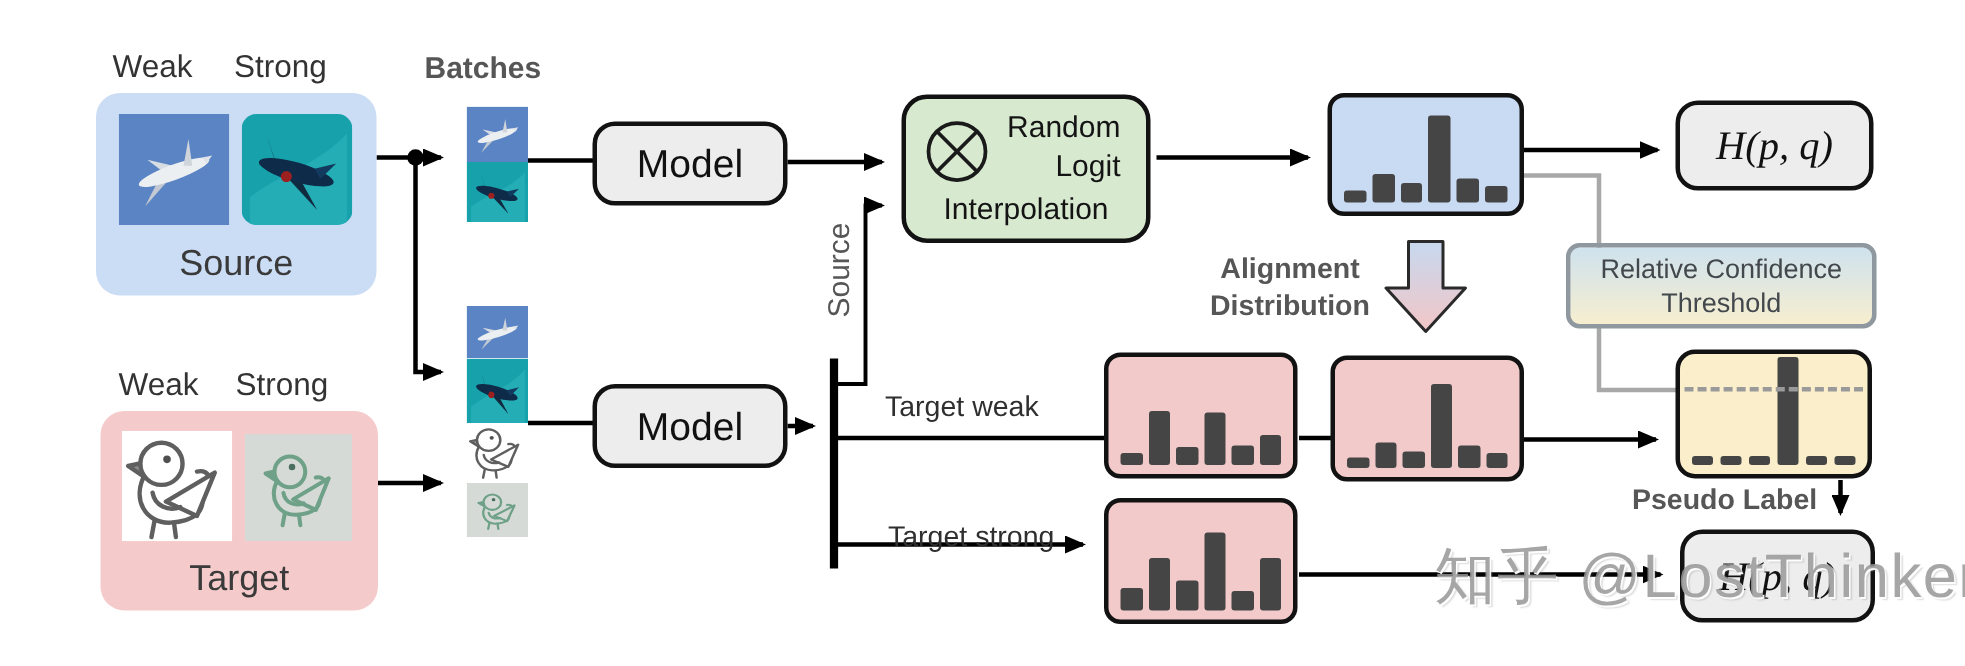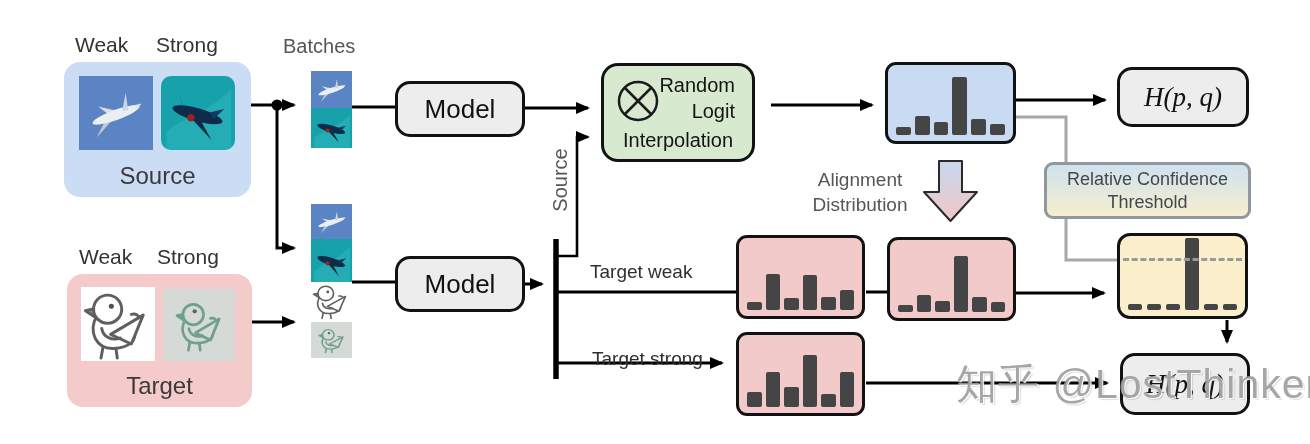--- a/index.html
+++ b/index.html
@@ -5,21 +5,21 @@
   html,body{margin:0;padding:0;background:#fff;}
   #stage{position:relative;width:1310px;height:444px;background:#fff;overflow:hidden;
          font-family:"Liberation Sans", sans-serif;color:#2b2b2b;border-radius:31px;}
   .abs{position:absolute;}
   svg.connectors{position:absolute;left:0;top:0;z-index:1;}
   .box{position:absolute;z-index:2;box-sizing:border-box;}
   .panel{border-radius:16px;}
   .imgwrap{position:absolute;overflow:hidden;}
   .cap{position:absolute;bottom:7px;left:0;right:0;text-align:center;font-size:24px;color:#3a3a3a;}
   .auglbl{position:absolute;font-size:21px;color:#333;z-index:2;}
-  .graylbl{position:absolute;color:#565656;z-index:2;}
+  .graylbl{position:absolute;color:#565656;z-index:2;font-weight:bold;}
   .node{background:var(--model_fill);border:3.5px solid #121212;border-radius:15px;
         display:flex;align-items:center;justify-content:center;}
   .model-txt{font-size:26px;color:#111;}
   .hl{font-family:"Liberation Serif", serif;font-style:italic;font-size:27px;color:#111;}
   .rli{background:var(--rli_fill);border:3px solid #121212;border-radius:17px;}
   .rli span{position:absolute;font-size:20px;color:#141414;}
   .rli .l1{top:8px;right:17px;}
   .rli .l2{top:34px;right:17px;}
   .rli .l3{bottom:7px;left:0;right:0;text-align:center;}
   .histbox{border:3px solid #121212;border-radius:11px;}
@@ -192,21 +192,21 @@
 
   <div class="box node" style="left:395px;top:81px;width:130px;height:56px;">
     <span class="model-txt">Model</span>
   </div>
   <div class="box node" style="left:395px;top:256px;width:130px;height:56px;">
     <span class="model-txt">Model</span>
   </div>
 
   <div class="abs rot-label" style="left:511px;top:168px;width:100px;height:24px;z-index:2;">Source</div>
 
-  <div class="box rli" style="left:601px;top:63px;width:154px;height:99px;">
+  <div class="box rli" style="left:601px;top:63px;width:166px;height:99px;">
     <svg width="44" height="44" style="position:absolute;left:12px;top:13px;">
       <circle cx="22" cy="22" r="19" fill="none" stroke="#1a1a1a" stroke-width="2.5"></circle>
       <line x1="9" y1="9" x2="35" y2="35" stroke="#1a1a1a" stroke-width="2.5"></line>
       <line x1="35" y1="9" x2="9" y2="35" stroke="#1a1a1a" stroke-width="2.5"></line>
     </svg>
     <span class="l1">Random</span>
     <span class="l2">Logit</span>
     <span class="l3">Interpolation</span>
   </div>
 
@@ -264,20 +264,21 @@
     <div class="thresh"></div>
     <div class="hist" style="gap:5px;">
         <div class="bar" style="height: 6px;"></div>
         <div class="bar" style="height: 6px;"></div>
         <div class="bar" style="height: 6px;"></div>
         <div class="bar" style="height: 72px;"></div>
         <div class="bar" style="height: 6px;"></div>
         <div class="bar" style="height: 6px;"></div>
       </div>
   </div>
+  <div class="graylbl" style="left:1088px;top:323px;font-size:19px;">Pseudo Label</div>
 
   <div class="box histbox" style="left:736px;top:332px;width:129px;height:84px;background:var(--hist_pink);">
     <div class="hist">
         <div class="bar" style="height: 15px;"></div>
         <div class="bar" style="height: 35px;"></div>
         <div class="bar" style="height: 20px;"></div>
         <div class="bar" style="height: 52px;"></div>
         <div class="bar" style="height: 13px;"></div>
         <div class="bar" style="height: 35px;"></div>
       </div>

